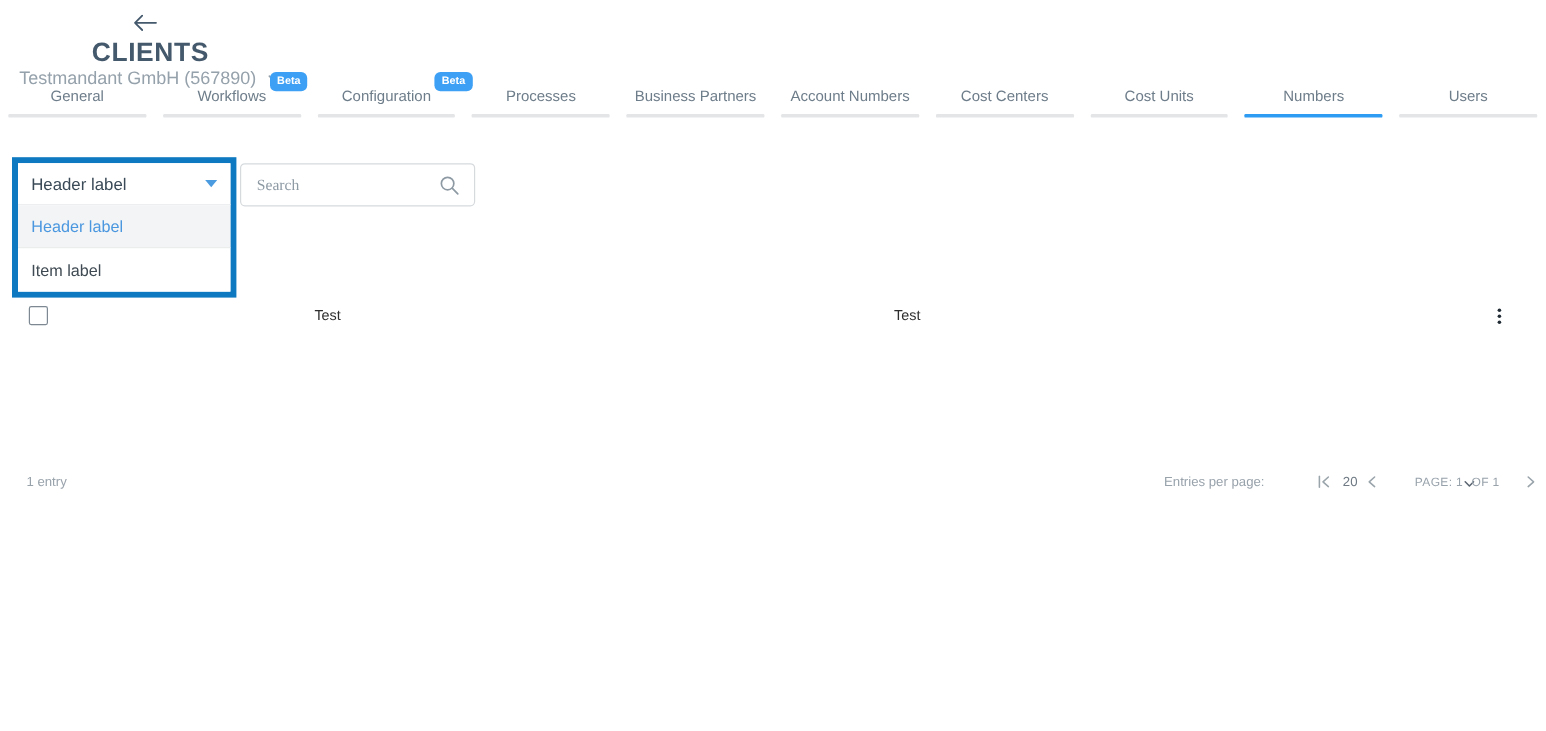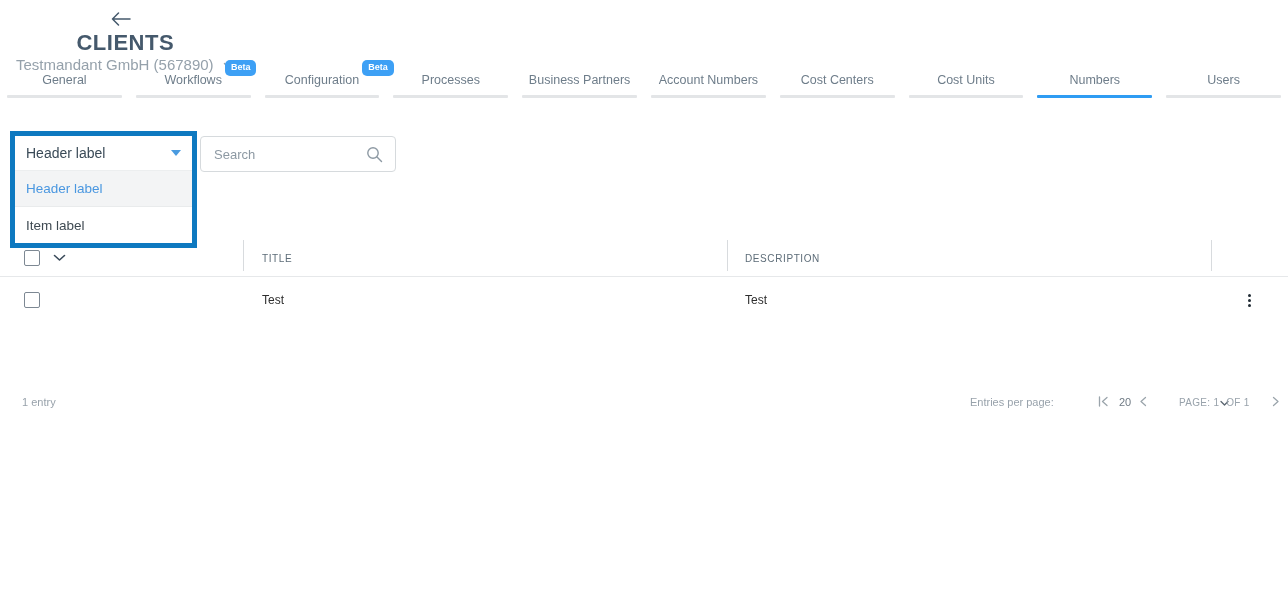--- a/index.html
+++ b/index.html
@@ -21,21 +21,21 @@
   .tab-label { position:relative; display:inline-flex; font-size:12.5px; color:#6e7d8a; white-space:nowrap; }
   .tab-underline { position:absolute; bottom:0; left:7px; right:7px; height:3px; background:#e3e5e7; border-radius:1px; }
   .tab.active .tab-underline { background:#2f9cf3; }
   .badge { position:absolute; left:calc(100% + 3px); bottom:calc(100% - 3px); background:#3da0f5; color:#fff;
            font-size:9px; font-weight:bold; padding:3px 6px 4px; border-radius:5px; line-height:1; white-space:nowrap; }
 
   
   .search-box { position:absolute; top:136px; left:200px; width:196px; height:36px; border:1px solid #d6dadd;
                 border-radius:4px; display:flex; align-items:center; background:#fff; }
   .search-input { flex:1; min-width:0; border:none; outline:none; padding:0 6px 0 13px; font-size:13px;
-                  color:#a21caf; background:transparent; font-family:Liberation Sans, sans-serif; }
+                  color:#a21caf; background:transparent; font-family:Liberation Serif, serif; }
   .search-input::placeholder { color:#8d99a3; }
   .search-icon { margin-right:12px; display:flex; }
 
   
   .dropdown-wrap { position:absolute; top:131px; left:10px; width:187px; background:#fff;
                    border:5px solid #0e79c0; z-index:30; }
   .select-field { height:35px; display:flex; align-items:center; justify-content:space-between; padding:0 11px;
                   font-size:14px; color:#3a4a57; cursor:pointer; border-bottom:1px solid #eceeef; background:#fff; }
   .caret-down { width:0; height:0; border-left:5px solid transparent; border-right:5px solid transparent;
                 border-top:6px solid #4a9be0; }
@@ -198,37 +198,20 @@
   <div class="dropdown-wrap">
     <div class="select-field">
       <span>Header label</span>
       <span class="caret-down"></span>
     </div>
     <div class="menu-item selected">Header label</div>
     <div class="menu-item regular">Item label</div>
   </div>
 
   <div class="table">
-    <div class="thead">
-      <div class="th col-select">
-        <span class="checkbox"></span>
-        <span class="select-expander">
-          <svg width="13" height="8" viewBox="0 0 13 8">
-              <path d="M1.5 1.5 L6.5 6 L11.5 1.5" stroke="#3a4a5a" stroke-width="1.6" fill="none" stroke-linecap="round" stroke-linejoin="round"></path>
-            </svg>
-        </span>
-      </div>
-      <div class="th col-title divided">
-        <span class="th-label">TITLE</span>
-      </div>
-      <div class="th col-desc divided">
-        <span class="th-label">DESCRIPTION</span>
-      </div>
-      <div class="th col-actions divided"></div>
-    </div>
     <div class="trow">
       <div class="td col-select">
         <span class="checkbox"></span>
       </div>
       <div class="td col-title">
         <span class="cell-text">Test</span>
       </div>
       <div class="td col-desc">
         <span class="cell-text">Test</span>
       </div>

